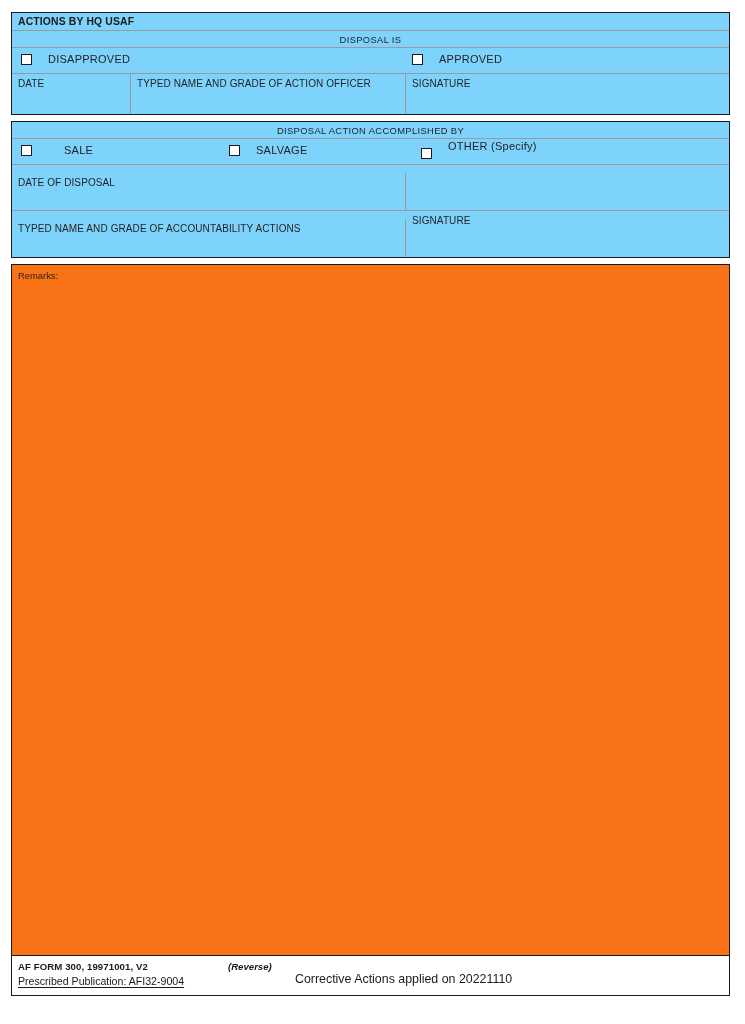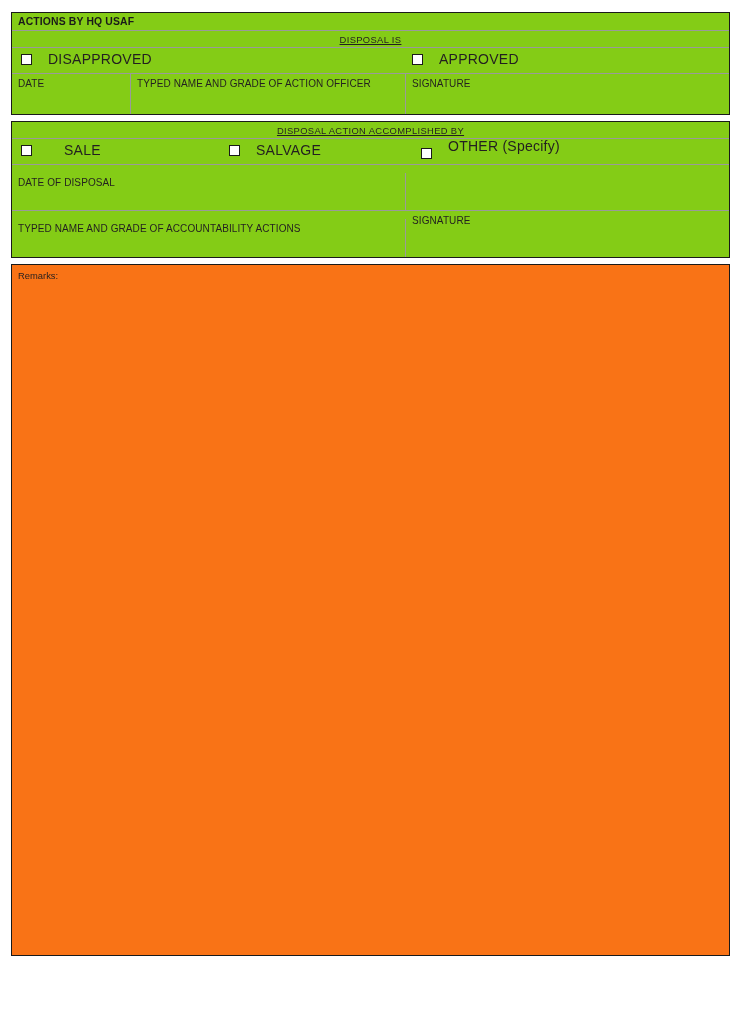--- a/index.html
+++ b/index.html
@@ -20,21 +20,21 @@
     position: absolute;
     left: 11px;
     top: 12px;
     width: 719px;
   }
 
   
   .block {
     border: 1.4px solid #1a1a1a;
     border-bottom: none;
-    background: #84cc16;
+    background: #7dd3fc;
     box-sizing: border-box;
   }
   .block.closed { border-bottom: 1.4px solid #1a1a1a; }
 
   .row {
     display: flex;
     box-sizing: border-box;
     border-bottom: 1px solid #9a9a9a;
     position: relative;
   }
@@ -64,21 +64,21 @@
   .title-text {
     font-size: 10.4px;
     font-weight: bold;
     letter-spacing: 0.15px;
     line-height: 12px;
     padding-left: 6px;
     color: #1a1a1a;
   }
 
   
-  .band-row { height: 17px; align-items: center; justify-content: center; text-decoration: underline; }
+  .band-row { height: 17px; align-items: center; justify-content: center; }
   .band-text {
     font-size: 9.4px;
     letter-spacing: 0.35px;
     line-height: 11px;
     text-align: center;
     color: #231f20;
   }
 
   
   .check-row { height: 26px; }
@@ -90,21 +90,21 @@
   }
   .chk {
     width: 11px;
     height: 11px;
     border: 1.3px solid #1a1a1a;
     background: #fff;
     box-sizing: border-box;
     flex: none;
   }
   .chk-label {
-    font-size: 14px;
+    font-size: 11px;
     line-height: 11px;
     letter-spacing: 0.25px;
     margin-left: 16px;
     white-space: nowrap;
     color: #231f20;
   }
   .chk-label.raised { margin-left: 16px; }
 
   .chk-wrap.w-disapproved { left: 9px; }
   .chk-wrap.w-approved    { left: 400px; }
@@ -286,14 +286,20 @@
     </div>
 
   </div>
 
   <div class="spacer-gap"></div>
 
   <div class="remarks-block">
     <div class="remarks-label">Remarks:</div>
   </div>
 
+  <div class="footer-block">
+    <div class="footer-form-no">AF FORM 300, 19971001, V2</div>
+    <div class="footer-reverse">(Reverse)</div>
+    <div class="footer-prescribed">Prescribed Publication: AFI32-9004</div>
+    <div class="footer-corrective">Corrective Actions applied on 20221110</div>
+  </div>
 
 </div>
 
 </body></html>

